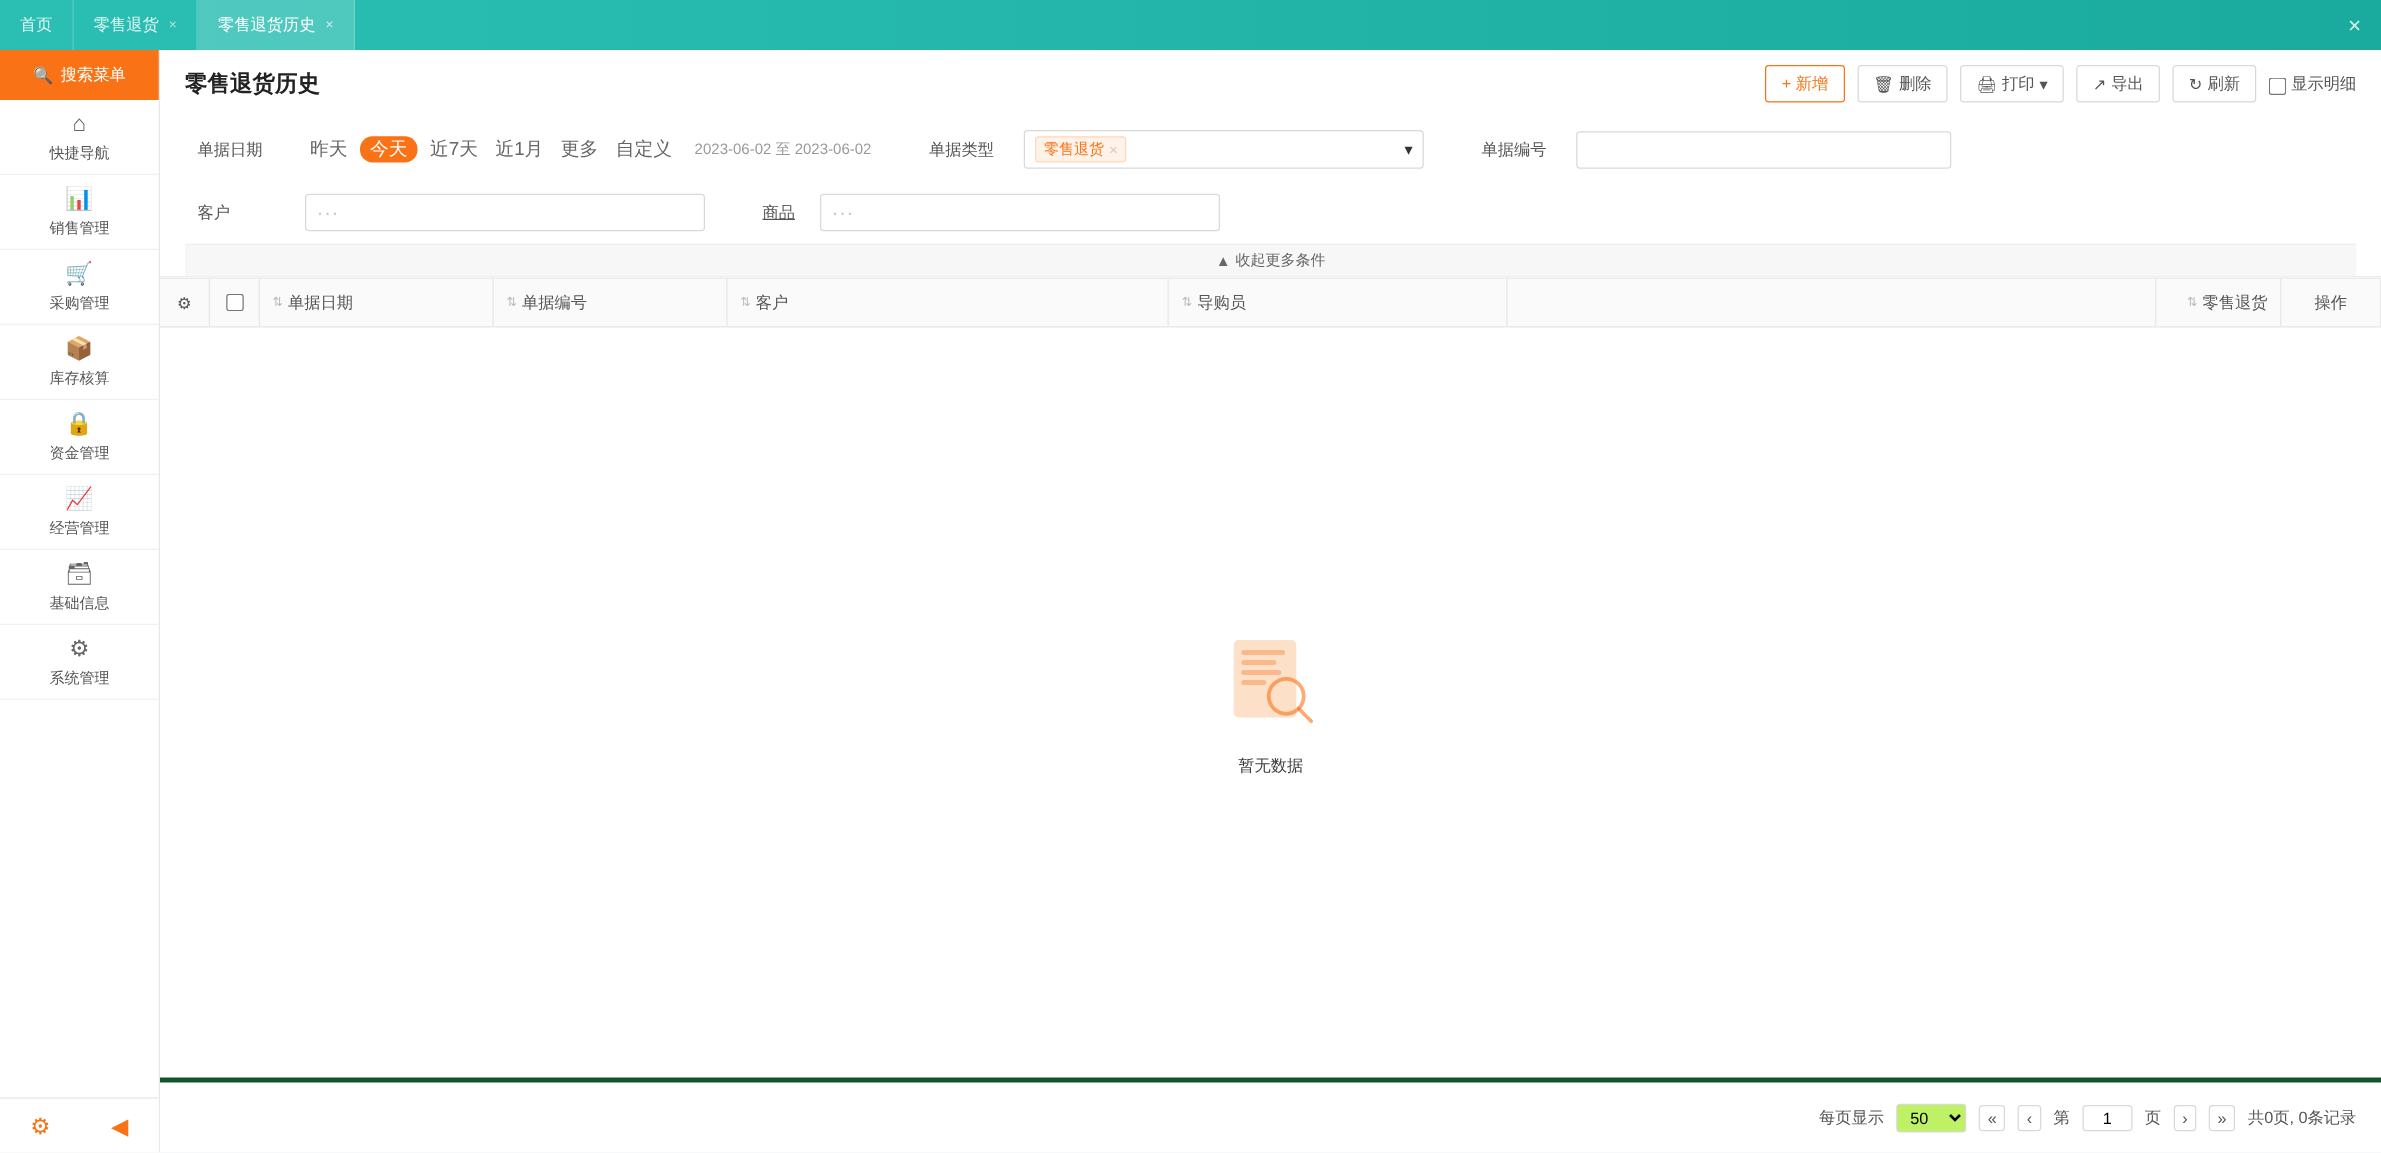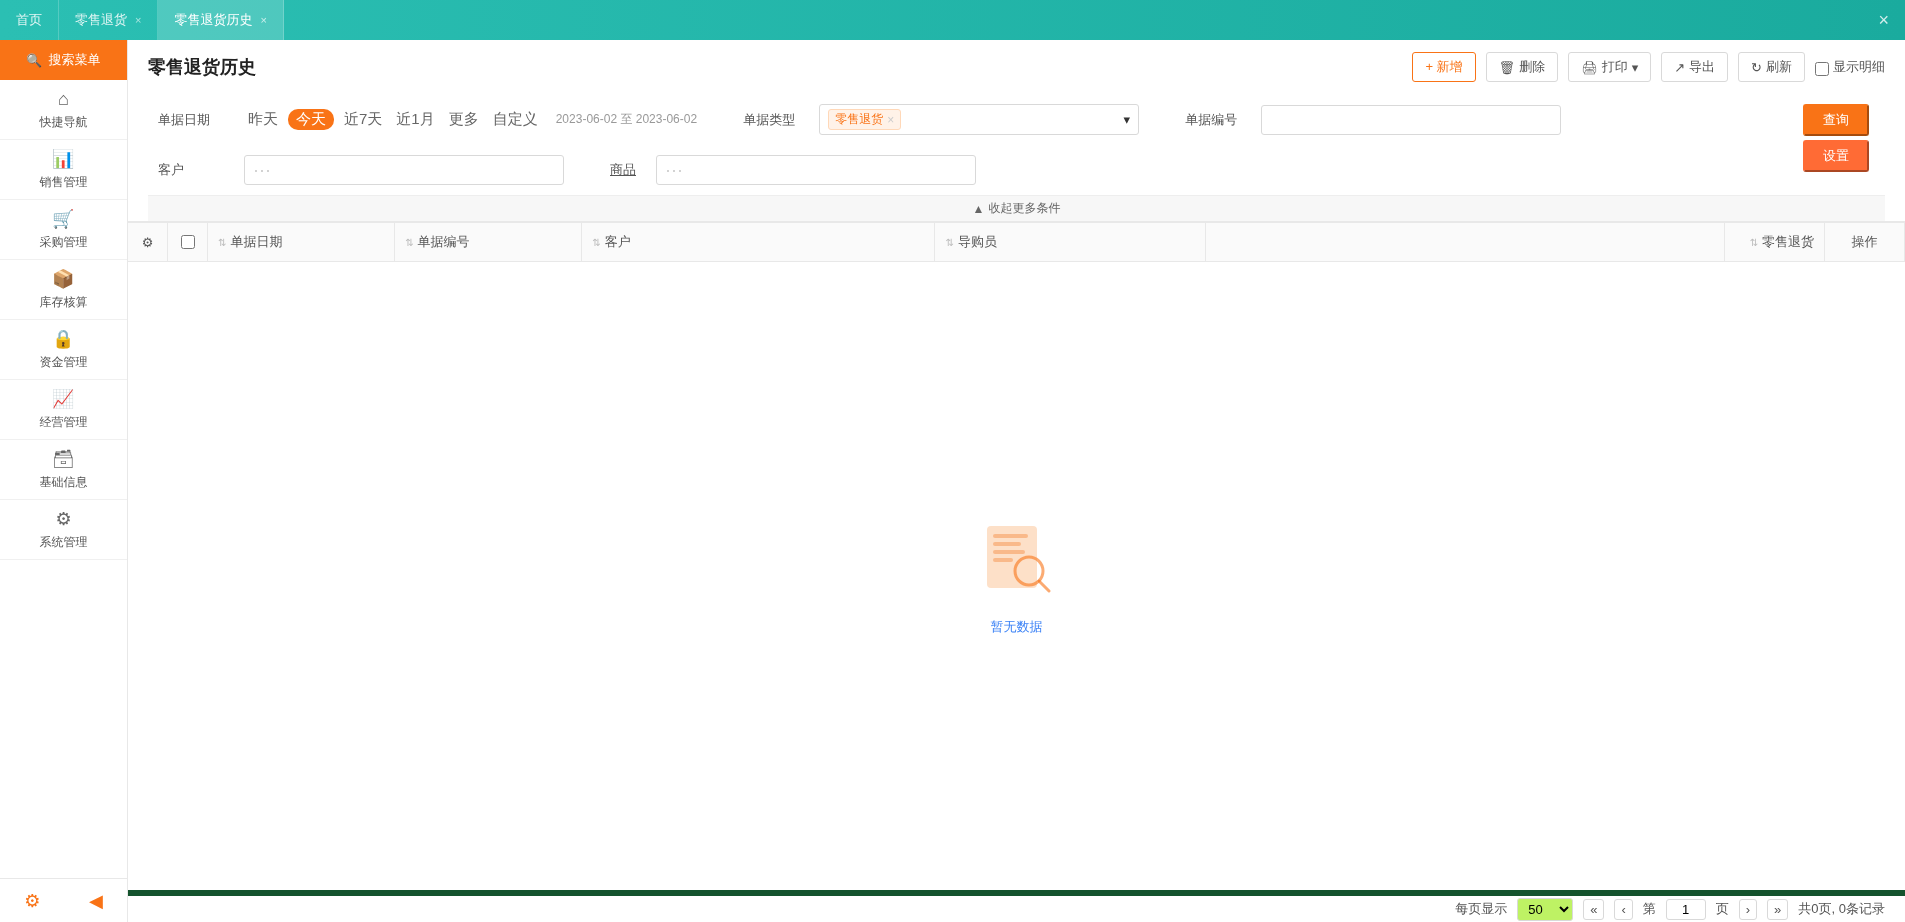--- a/index.html
+++ b/index.html
@@ -288,28 +288,28 @@
       align-items: center;
       justify-content: center;
       gap: 12px;
     }
     .empty-icon {
       width: 100px;
       height: 90px;
     }
     .empty-text {
       font-size: 13px;
-      color: #3b82f6;
+      color: #404040;
     }
 
     
     .pagination-bar {
-      height: 32px;
-      background: #fff;
-      border-top: 6px solid #14532d;
+      height: 60px;
+      background: #fff;
+      border-top: 4px solid #14532d;
       display: flex;
       align-items: center;
       justify-content: flex-end;
       padding: 0 20px;
       gap: 10px;
       flex-shrink: 0;
       font-size: 13px;
       color: #555;
     }
     .page-size-select {
@@ -508,24 +508,20 @@
                 <span class="dots-placeholder">···</span>
               </div>
 
               <span class="filter-label" style="margin-left:40px; width:40px;text-decoration:underline;">商品</span>
               <div class="wide-select" style="width:320px;">
                 <span class="dots-placeholder">···</span>
               </div>
             </div>
           </div>
 
-          <div style="display:flex; flex-direction:column; gap:4px; padding: 0 16px 8px 16px; align-items:flex-end; justify-content:flex-start; flex-shrink:0;">
-            <button class="btn-query">查询</button>
-            <button class="btn-setting">设置</button>
-          </div>
         </div>
 
         <div class="collapse-bar" style="background:#f7f7f7; border-top:1px solid #eee; margin: 0; width:100%;">
           <span>▲</span>
           <span style="margin-left:4px;font-family:Liberation Serif, serif;">收起更多条件</span>
         </div>
       </div>
     </div>
 
     <div class="table-container">

